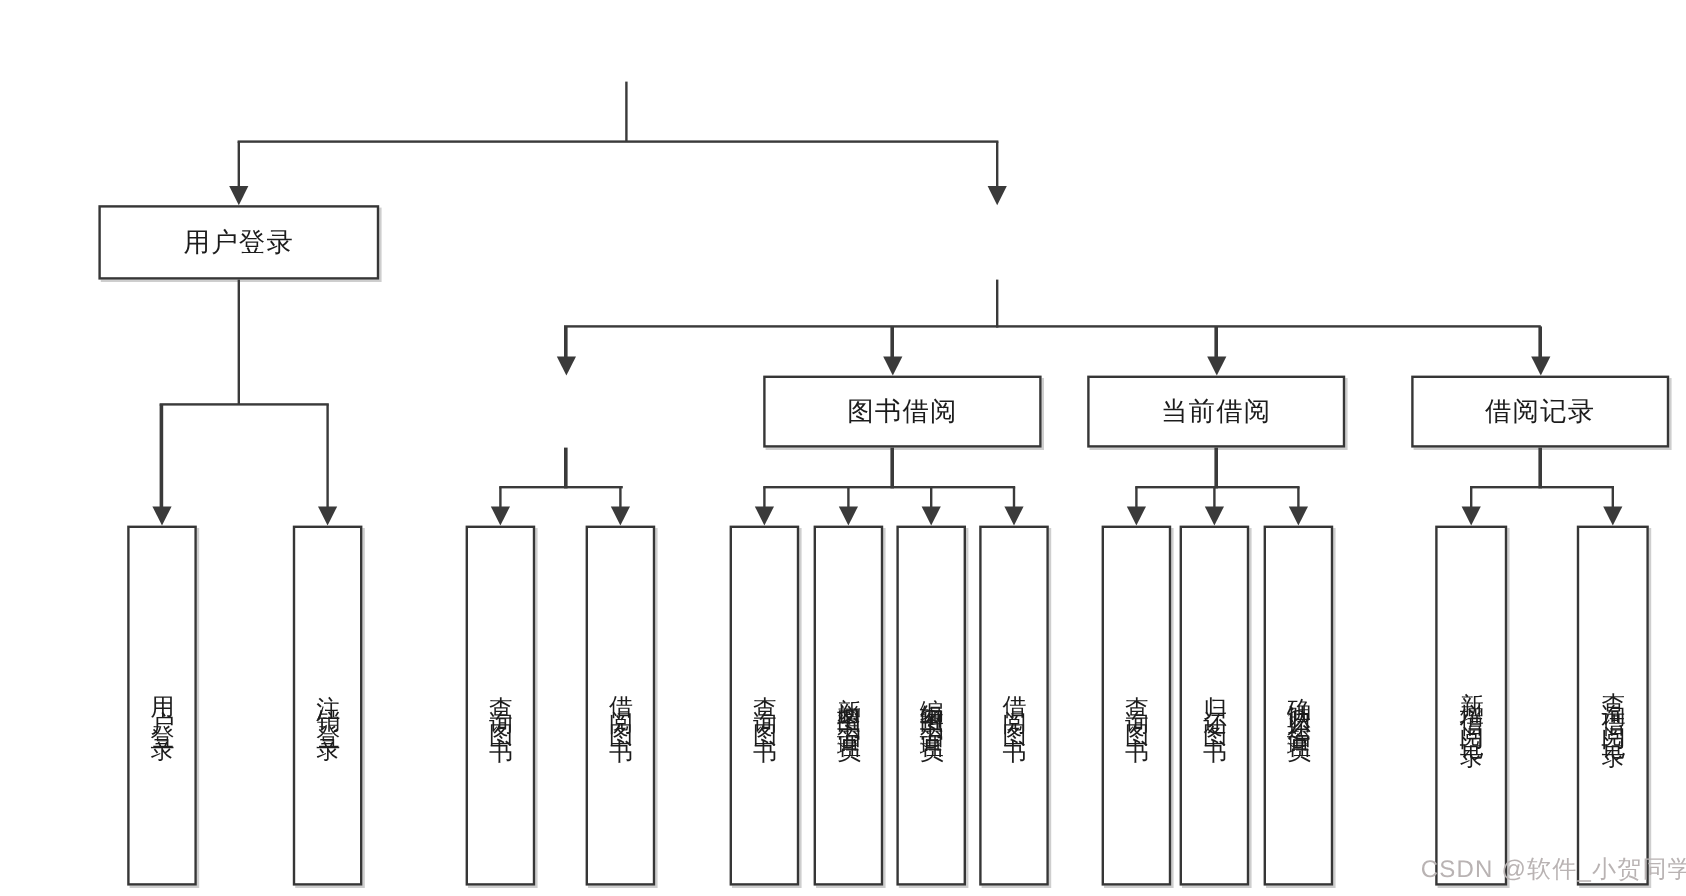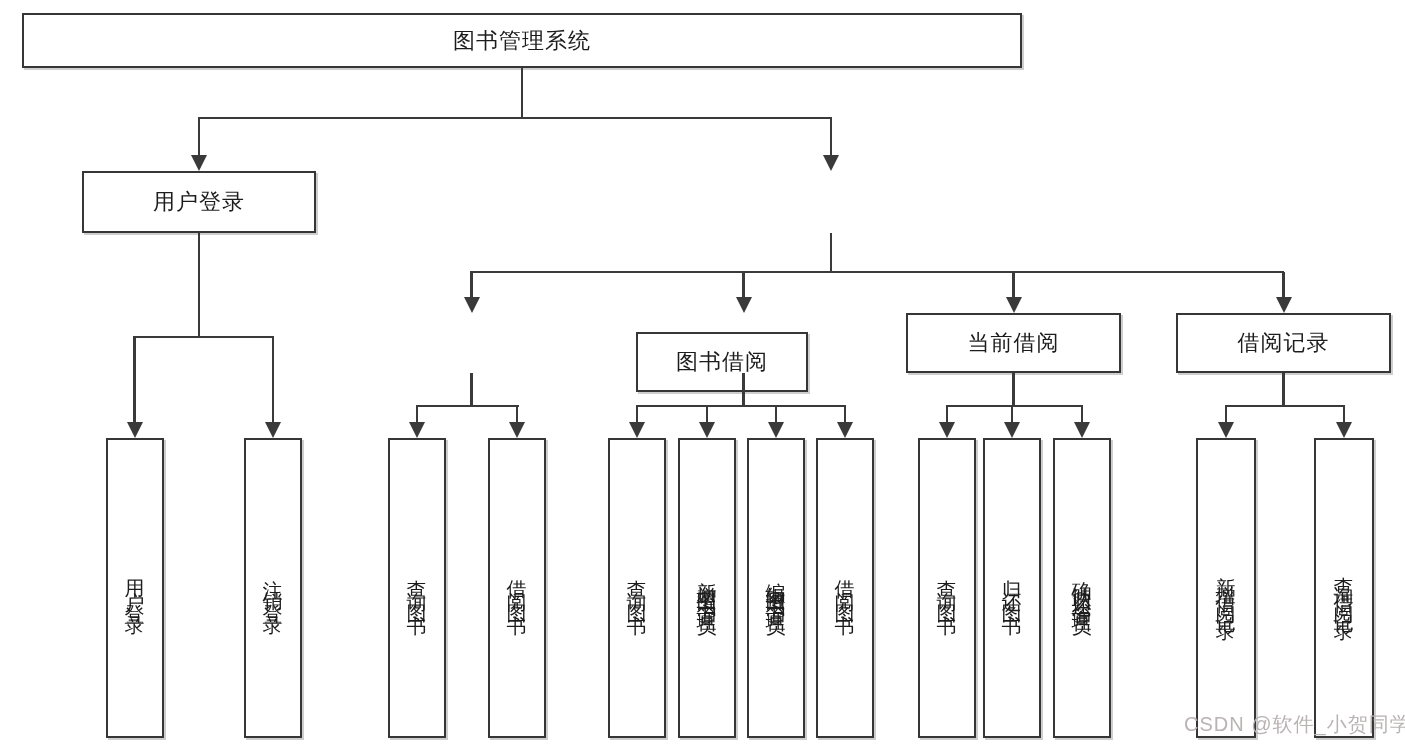--- a/index.html
+++ b/index.html
@@ -28,33 +28,30 @@
   .watermark{
     position:absolute;left:1184px;top:711px;z-index:6;
     font-size:20px;color:var(--wm,#b9b3b3);letter-spacing:1px;white-space:nowrap;
   }
 </style>
 </head>
 <body>
 
 <div id="canvas">
   <div class="watermark">CSDN @软件_小贺同学</div>
-<div class="node horiz" style="left: 22px; top: 13px; width: 1000px; height: 55px;">
-      <span class="lbl">图书管理系统</span>
-    </div>
     <div class="node horiz" style="left: 82px; top: 171px; width: 234px; height: 62px;">
       <span class="lbl">用户登录</span>
     </div>
     <div class="node vert" style="left: 106px; top: 438px; width: 58px; height: 300px;">
       <span class="lbl" style="letter-spacing: 12px;">用户登录</span>
     </div>
     <div class="node vert" style="left: 244px; top: 438px; width: 58px; height: 300px;">
       <span class="lbl" style="letter-spacing: 12px;">注销登录</span>
     </div>
-    <div class="node horiz" style="left: 636px; top: 332px; width: 172px; height: 60px;">
+    <div class="node horiz" style="left: 636px; top: 313px; width: 232px; height: 60px;">
       <span class="lbl">图书借阅</span>
     </div>
     <div class="node horiz" style="left: 1176px; top: 313px; width: 215px; height: 60px;">
       <span class="lbl">借阅记录</span>
     </div>
     <div class="node horiz" style="left: 906px; top: 313px; width: 215px; height: 60px;">
       <span class="lbl">当前借阅</span>
     </div>
     <div class="node vert" style="left: 388px; top: 438px; width: 58px; height: 300px;">
       <span class="lbl" style="letter-spacing: 12px;">查询图书</span>

